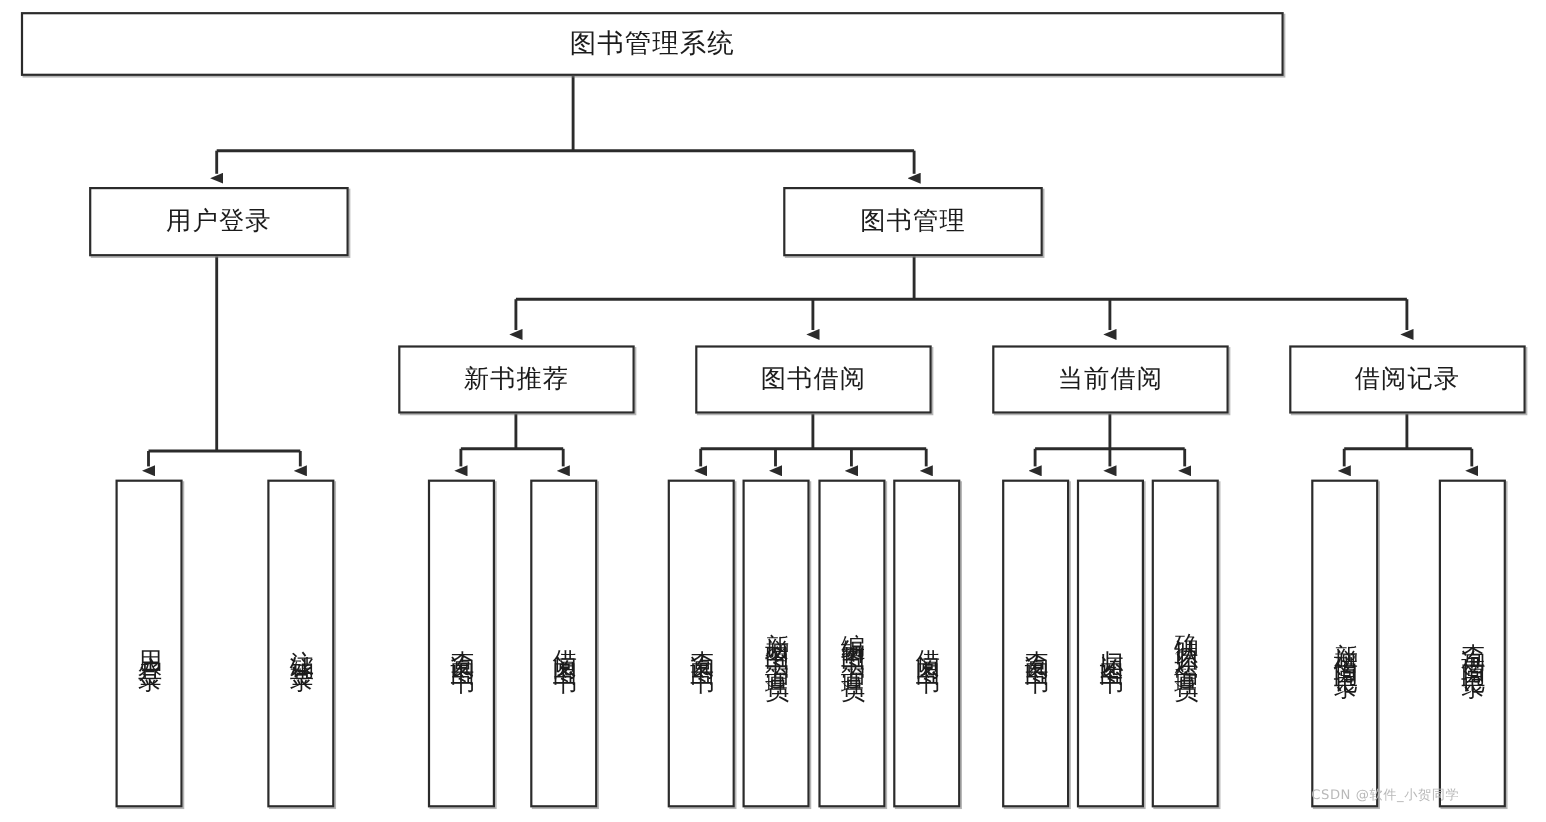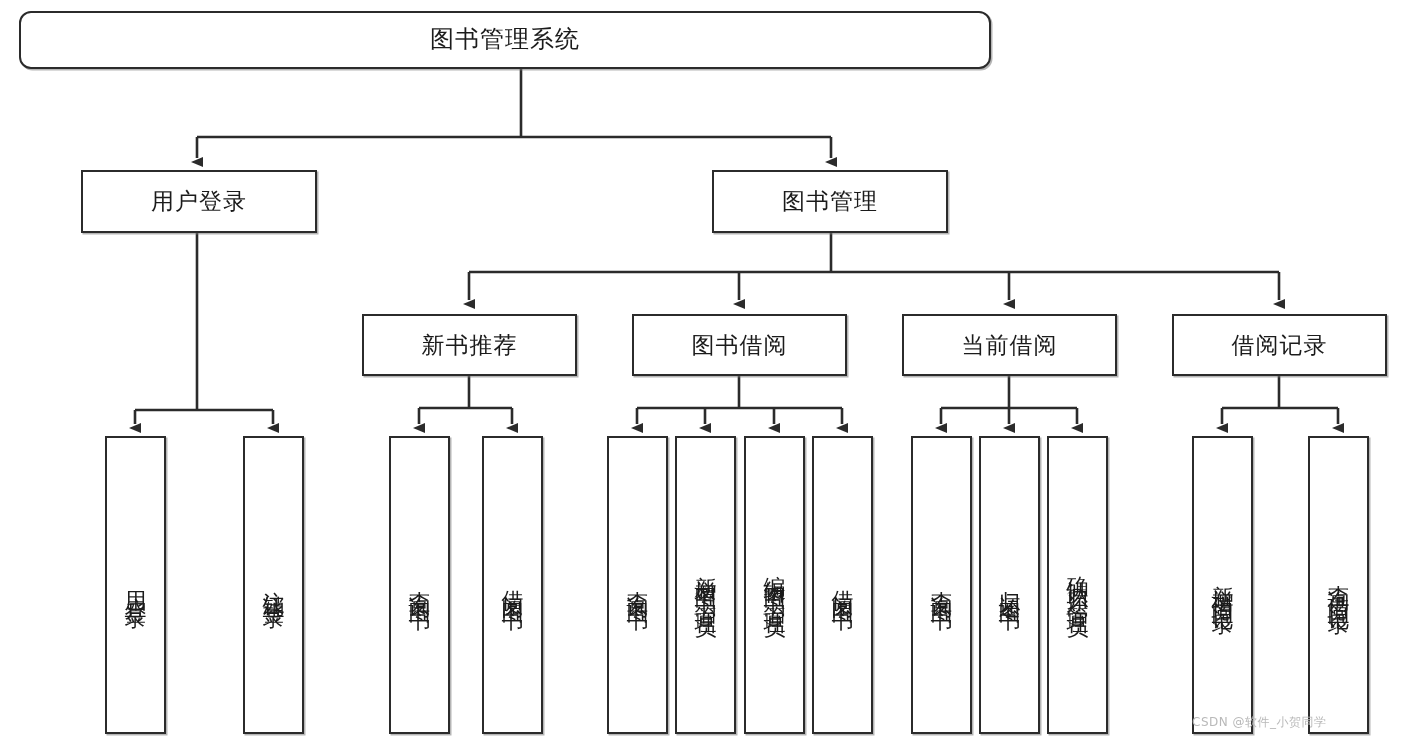--- a/index.html
+++ b/index.html
@@ -127,21 +127,21 @@
       <path d="M1009,408 L1009,424" marker-end="url(#arrow)"></path>
       <path d="M1077,408 L1077,424" marker-end="url(#arrow)"></path>
 
       <path d="M1279,376 L1279,408"></path>
       <path d="M1222,408 L1338,408"></path>
       <path d="M1222,408 L1222,424" marker-end="url(#arrow)"></path>
       <path d="M1338,408 L1338,424" marker-end="url(#arrow)"></path>
     </g>
   </svg>
 
-  <div class="node h" id="node-root" style="left:19px; top:11px; width:972px; height:58px;border-radius:12px;">
+  <div class="node h" id="node-root" style="left:19px; top:11px; width:1148px; height:58px;">
     <span class="node-label">图书管理系统</span>
   </div>
 
   <div class="node h" id="node-user-login" style="left:81px; top:170px; width:236px; height:63px;">
     <span class="node-label">用户登录</span>
   </div>
 
   <div class="node h" id="node-new-book-recommend" style="left:362px; top:314px; width:215px; height:62px;">
     <span class="node-label">新书推荐</span>
   </div>

